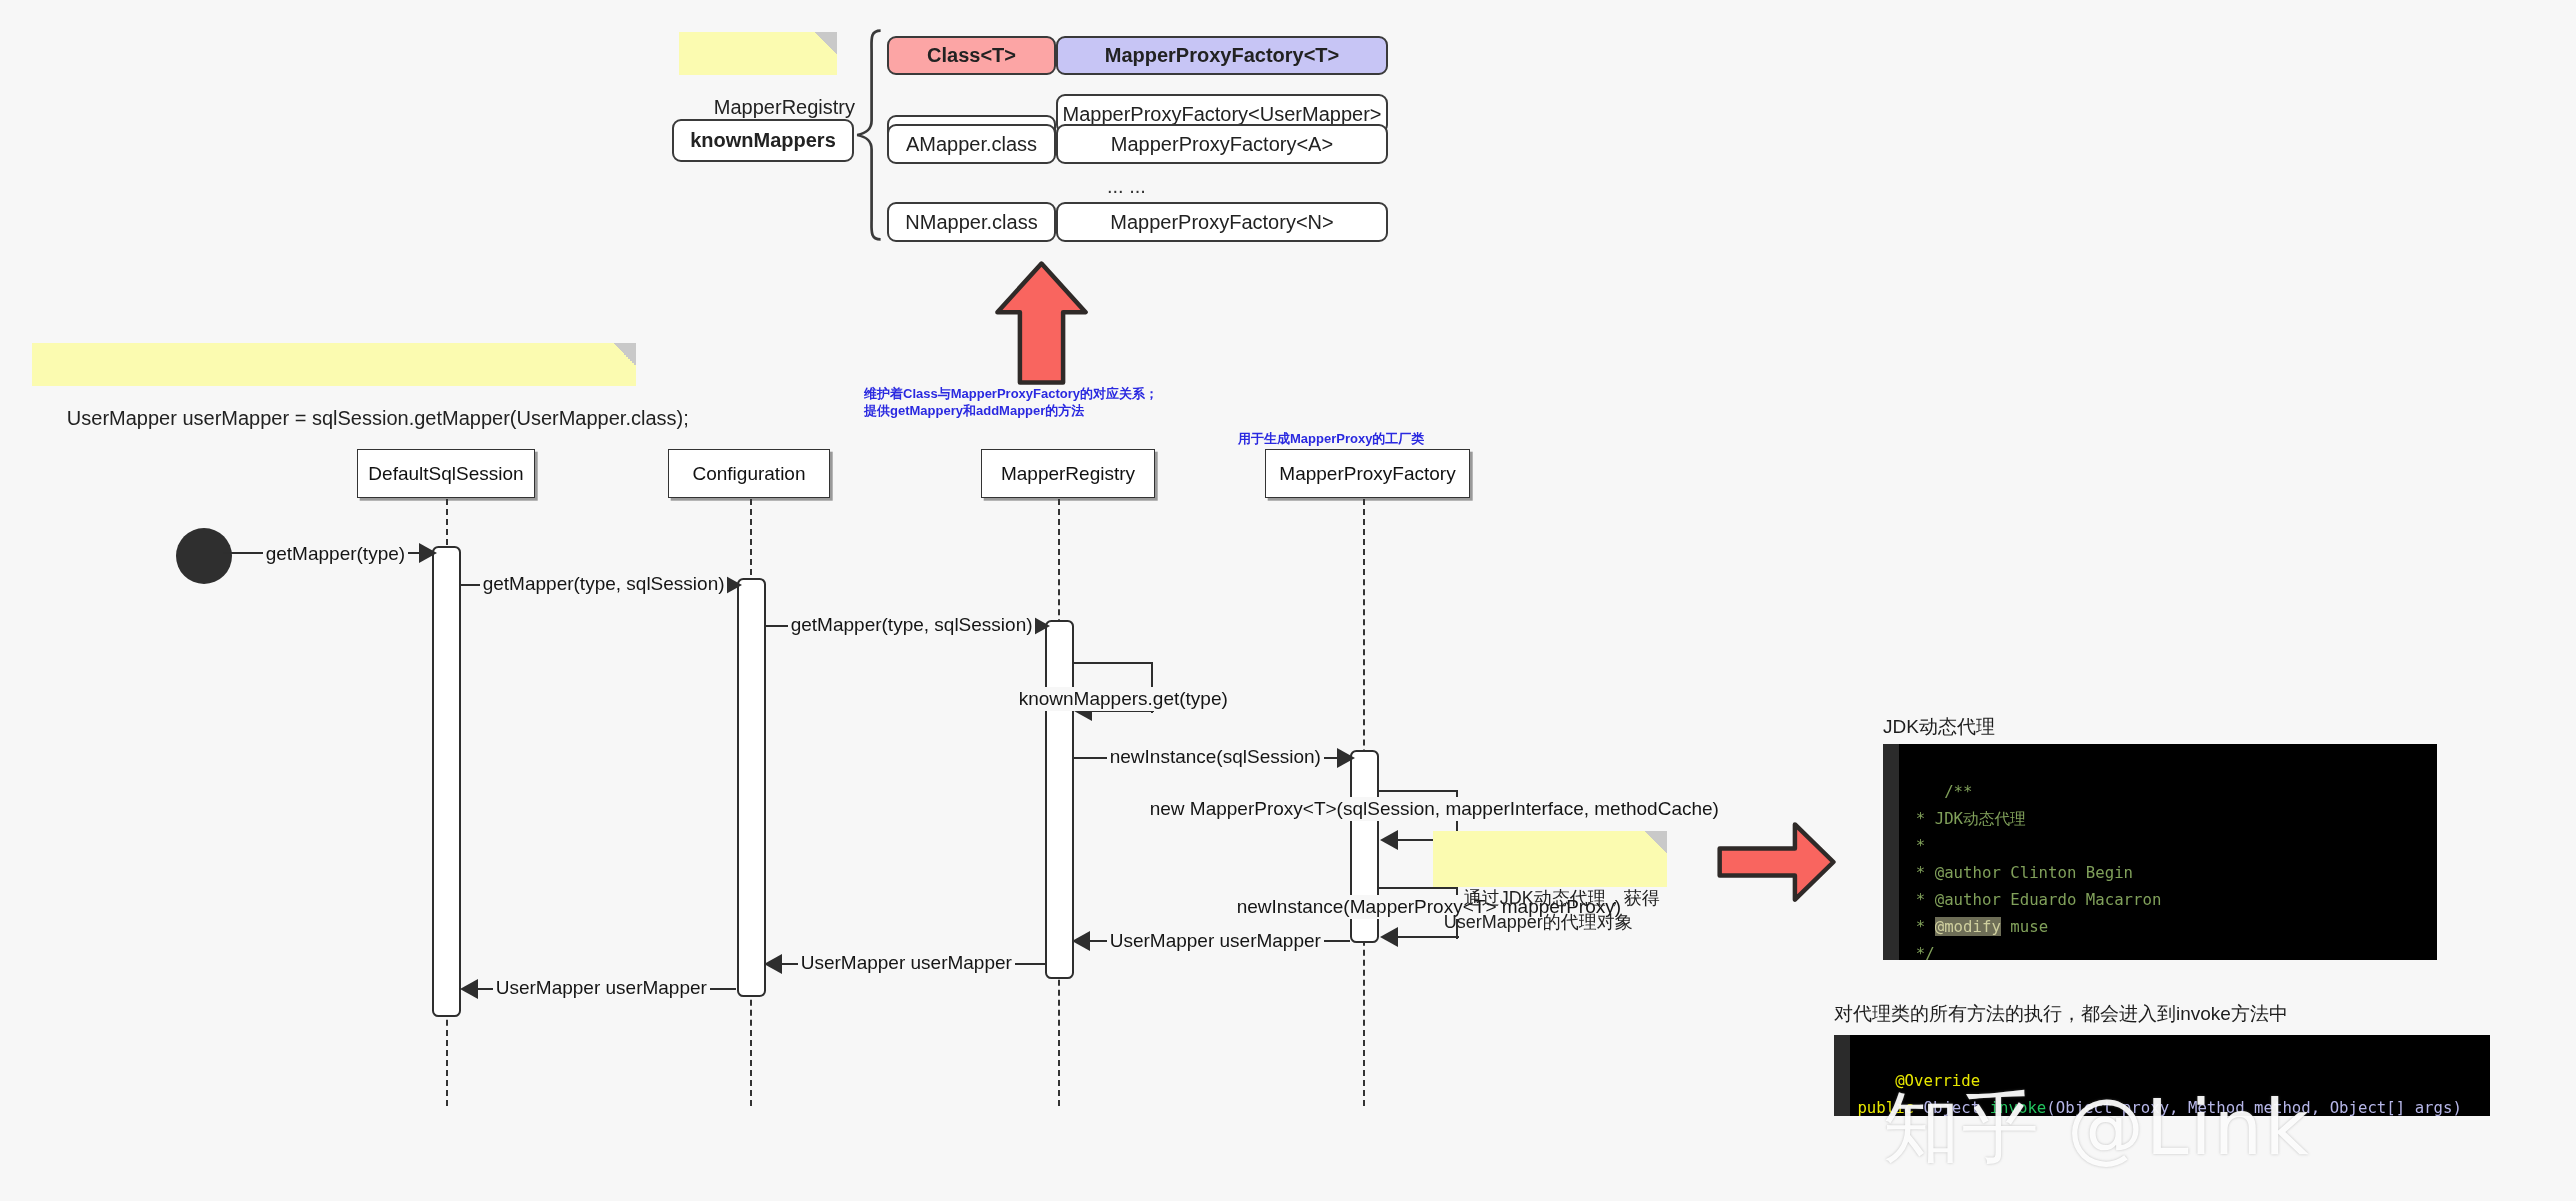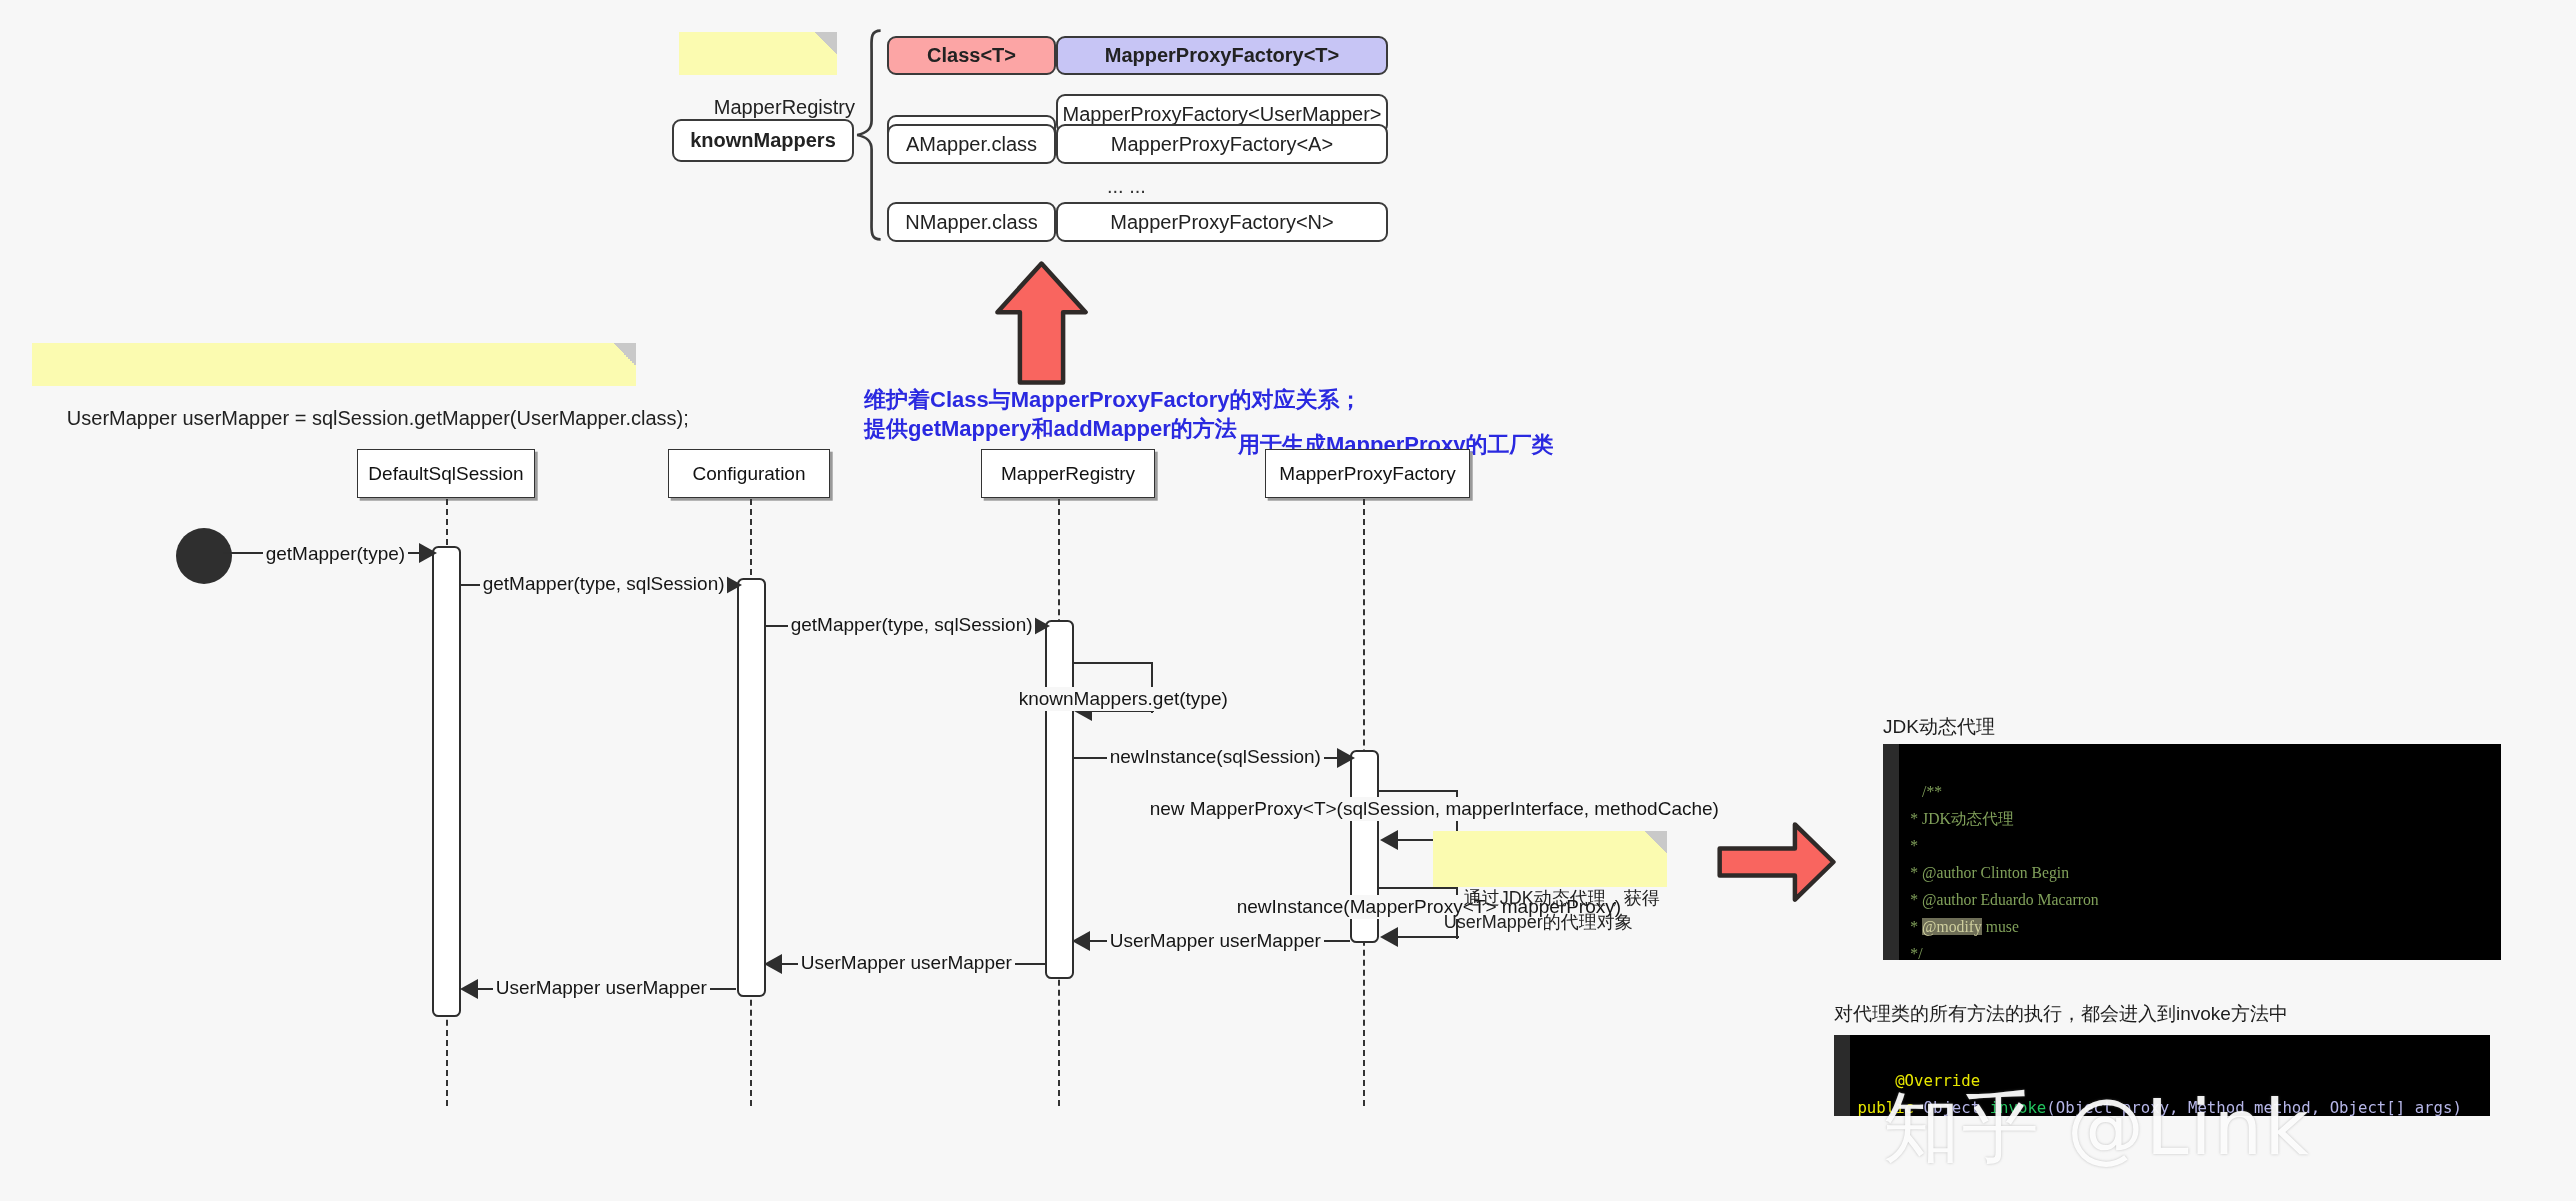--- a/index.html
+++ b/index.html
@@ -86,21 +86,21 @@
     font-size:19px;color:#151515;
     background:#f7f7f7;
     white-space:nowrap;
     padding:0.9px 2.7px;
   }
 
   
   .anno{
     position:absolute;
     color:#2a29e0;
-    font-size:22px;
+    font-size:13px;
     font-weight:bold;
     line-height:1.3;
     white-space:pre;
   }
   .plain{
     position:absolute;
     color:#1d1d1d;font-size:18px;white-space:nowrap;
   }
 
   
@@ -279,21 +279,21 @@
     <span>通过JDK动态代理，获得
 UserMapper的代理对象</span>
   </div>
 
   <svg class="redright" style="left:1716px;top:819px;" width="122" height="86" viewBox="0 0 136 96">
     <polygon points="4,33 88,33 88,6 131,48 88,90 88,63 4,63" fill="#f9655f" stroke="#2f2a28" stroke-width="5" stroke-linejoin="round"></polygon>
   </svg>
 
   <div class="plain" style="left:1883px;top:714px;font-size:19px;">JDK动态代理</div>
 
-  <div class="code" style="left:1883px;top:744px;width:618px;height:216px;font-family:Liberation Serif, serif;">
+  <div class="code" style="left:1883px;top:744px;width:554px;height:216px;">
     <span class="gutter"></span><span class="cm">/**</span>
 <span class="cm"> * JDK动态代理</span>
 <span class="cm"> *</span>
 <span class="cm"> * @author Clinton Begin</span>
 <span class="cm"> * @author Eduardo Macarron</span>
 <span class="cm"> * </span><span class="hl">@modify</span><span class="cm"> muse</span>
 <span class="cm"> */</span>
 
   </div>
 

